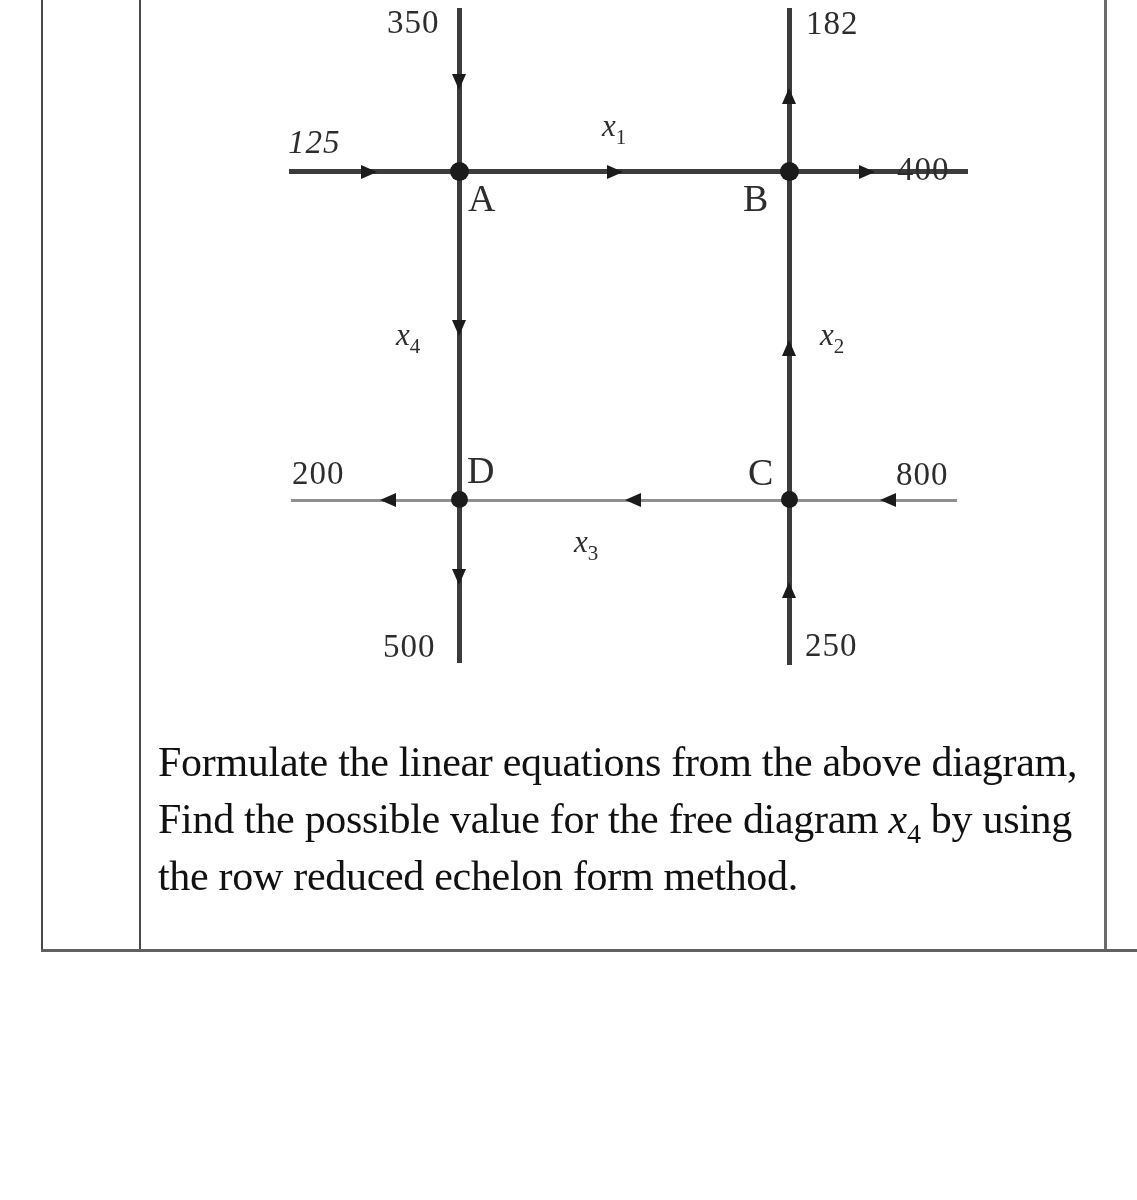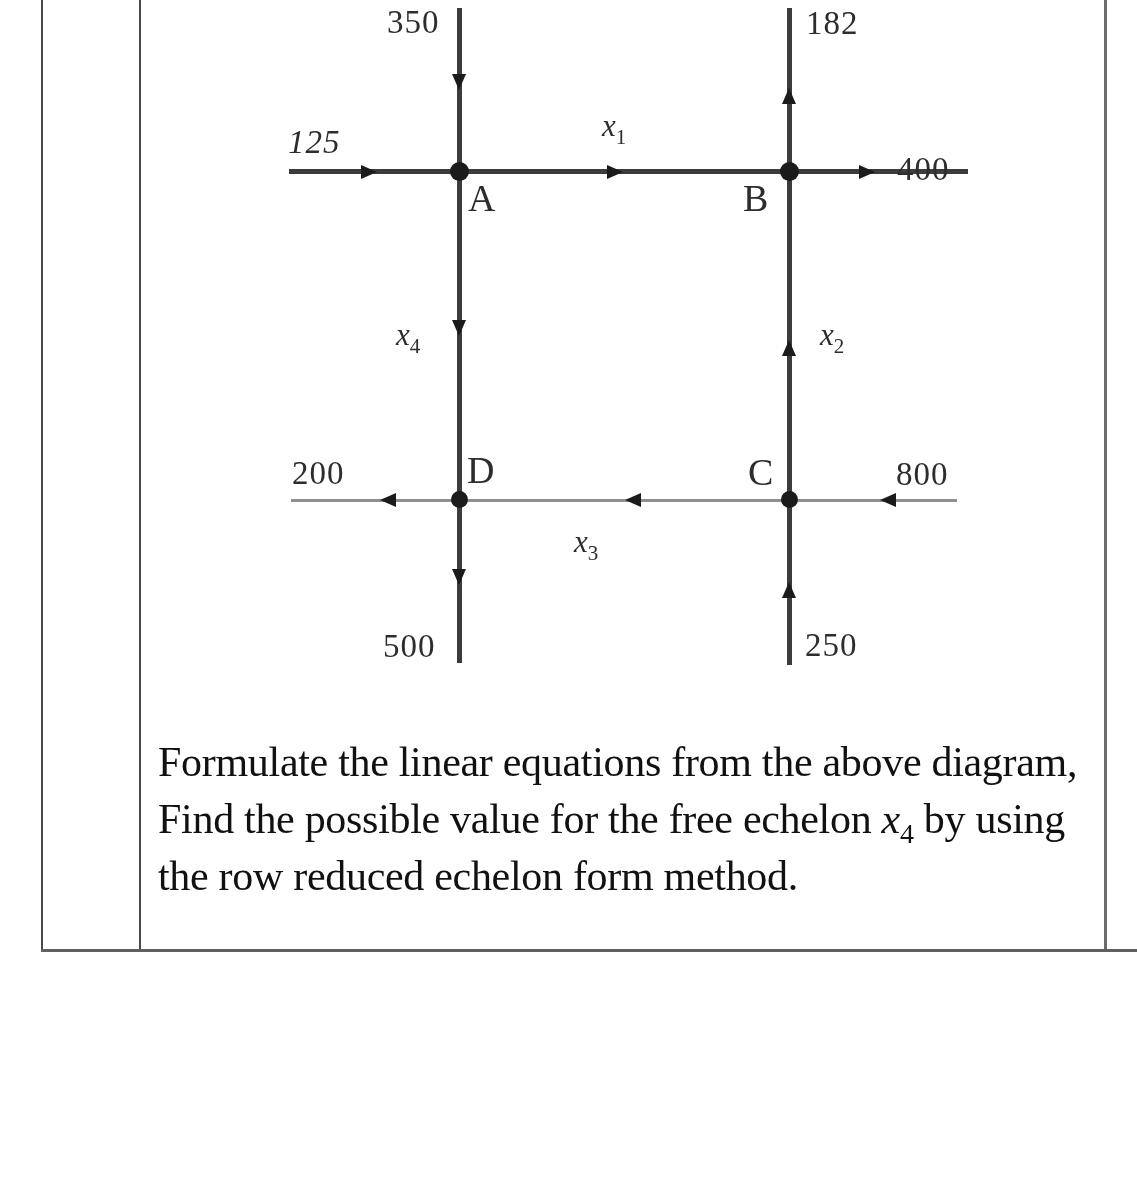--- a/index.html
+++ b/index.html
@@ -143,17 +143,17 @@
 
     <span class="var" style="left:602px; top:108px;"><span>x</span><sub>1</sub></span>
     <span class="var" style="left:820px; top:317px;"><span>x</span><sub>2</sub></span>
     <span class="var" style="left:574px; top:524px;"><span>x</span><sub>3</sub></span>
     <span class="var" style="left:396px; top:317px;"><span>x</span><sub>4</sub></span>
 
   </div>
 
   <div class="question">
     <p><span>Formulate the linear equations from the above diagram,</span></p>
-    <p><span>Find the possible value for the free echelon </span><span class="mathvar"><span>x</span><sub>4</sub></span><span> by using</span></p>
+    <p><span>Find the possible value for the free diagram </span><span class="mathvar"><span>x</span><sub>4</sub></span><span> by using</span></p>
     <p><span>the row reduced echelon form method.</span></p>
   </div>
 
 </div>
 
 </body></html>

